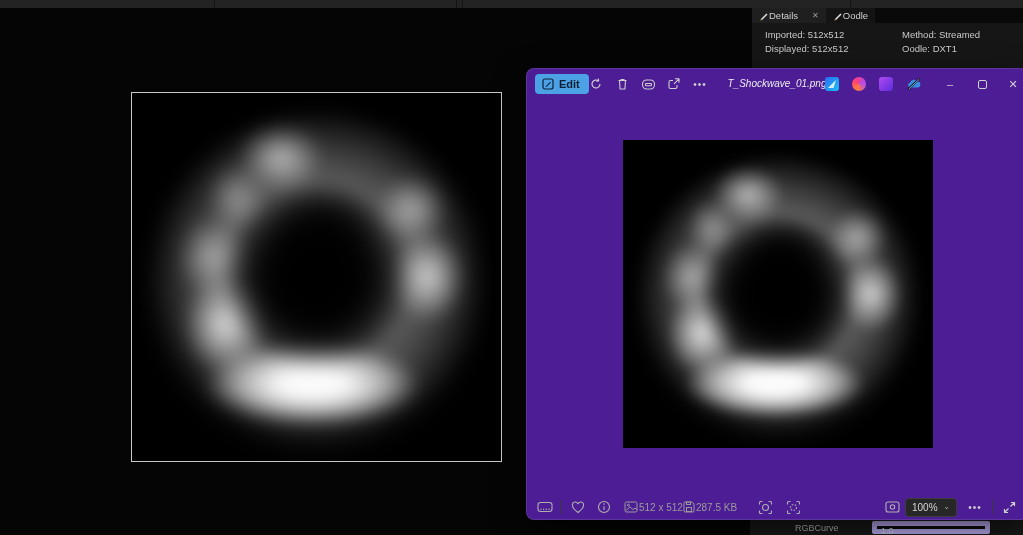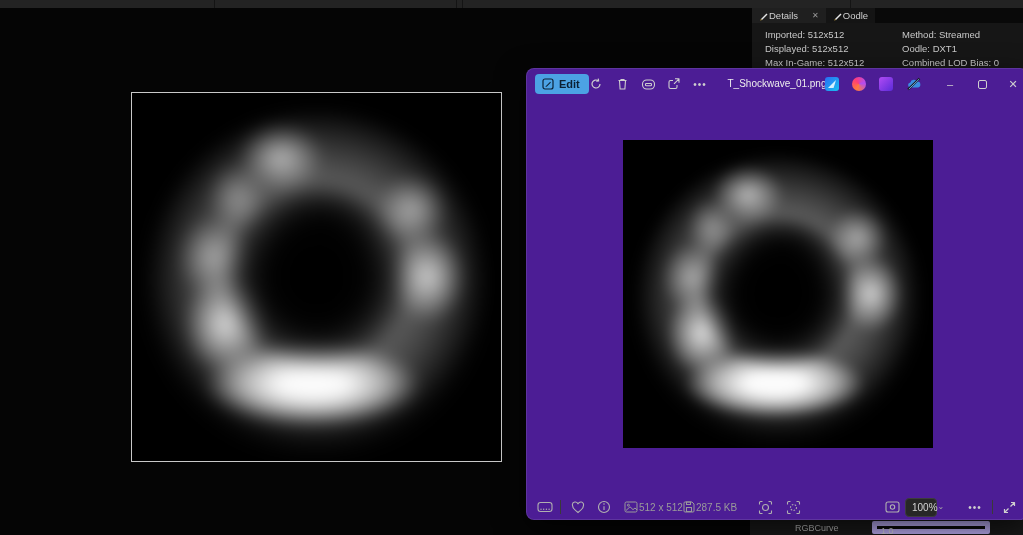--- a/index.html
+++ b/index.html
@@ -70,21 +70,21 @@
 
   
   #ph-titlebar { position:absolute; left:0; top:0; width:100%; height:30px; }
   #edit-btn { position:absolute; left:8px; top:5px; height:20px; padding:0 9px 0 7px;
     background:#4CA2E4; border-radius:4px; display:flex; align-items:center; gap:5px;
     font-size:11px; color:#0b2034; font-weight:bold; }
   .tb-btn { position:absolute; top:5px; width:22px; height:20px; display:flex;
     align-items:center; justify-content:center; color:#cfcfcf; }
   .tb-btn svg { display:block; }
   #ph-title { position:absolute; left:180px; top:9px; width:140px; text-align:center;
-    font-size:10px; color:#ededed; white-space:nowrap; }
+    font-size:10px; color:#ededed; white-space:nowrap;font-style:italic; }
   .app-ic { position:absolute; top:8px; width:14px; height:14px; border-radius:3px; }
   #appic-designer { left:298px; background:linear-gradient(135deg,#2a6df4,#19c2f0);
     position:absolute; }
   #appic-designer::after { content:""; position:absolute; left:3px; top:3px; width:8px; height:8px;
     background:linear-gradient(135deg,#fff,#bfe8ff); clip-path:polygon(0 100%, 100% 0, 70% 100%); }
   #appic-copilot { left:325px; border-radius:50%;
     background:conic-gradient(from 200deg,#ff7a3d,#ff3d77,#b44bf2,#ff7a3d); }
   #appic-clipchamp { left:352px; background:linear-gradient(135deg,#b14bf4,#5b2bd9); }
   #appic-cloud { left:379px; background:transparent; }
   .winctl { position:absolute; top:6px; width:28px; height:18px; display:flex;
@@ -93,21 +93,21 @@
 
   
   #ph-image { position:absolute; left:96px; top:71px; width:310px; height:308px; background:#000; }
 
   
   #ph-statusbar { position:absolute; left:0; top:424px; width:100%; height:27px; }
   .sb-ic { position:absolute; top:4px; width:20px; height:20px; display:flex;
     align-items:center; justify-content:center; color:#b0b0b0; }
   .sb-div { position:absolute; top:7px; width:1px; height:14px; background:#3a3a3a; }
   .sb-text { position:absolute; top:9px; font-size:10px; color:#9a9a9a; white-space:nowrap;text-align:center; }
-  #zoom-select { position:absolute; left:378px; top:5px; width:32px; height:19px;
+  #zoom-select { position:absolute; left:378px; top:5px; width:52px; height:19px;
     background:#272727; border:1px solid #3d3d3d; border-radius:4px; display:flex;
     align-items:center; justify-content:space-between; padding:0 6px;
     font-size:10px; color:#d4d4d4; }
   #zoom-select .chev { font-size:8px; color:#a8a8a8; margin-top:-3px; }
 </style>
 </head>
 <body>
 
 <div id="stage">
 
@@ -144,24 +144,20 @@
     </div>
     <div id="details-rows">
       <div class="drow">
         <span class="dl">Imported: 512x512</span>
         <span class="dr">Method: Streamed</span>
       </div>
       <div class="drow">
         <span class="dl">Displayed: 512x512</span>
         <span class="dr">Oodle: DXT1</span>
       </div>
-      <div class="drow">
-        <span class="dl">Max In-Game: 512x512</span>
-        <span class="dr">Combined LOD Bias: 0</span>
-      </div>
     </div>
   </div>
 
   <div id="channel-circle" class="abs"></div>
   <div id="right-grid" class="abs"></div>
   <svg id="grid-icon" class="abs" viewBox="0 0 12 12">
     <rect x="0.5" y="1.5" width="11" height="9" rx="1" fill="none" stroke="#cfcfcf"></rect>
     <line x1="0.5" y1="4.5" x2="11.5" y2="4.5" stroke="#cfcfcf"></line>
     <line x1="4.2" y1="4.5" x2="4.2" y2="10.5" stroke="#cfcfcf"></line>
     <line x1="7.9" y1="4.5" x2="7.9" y2="10.5" stroke="#cfcfcf"></line>

